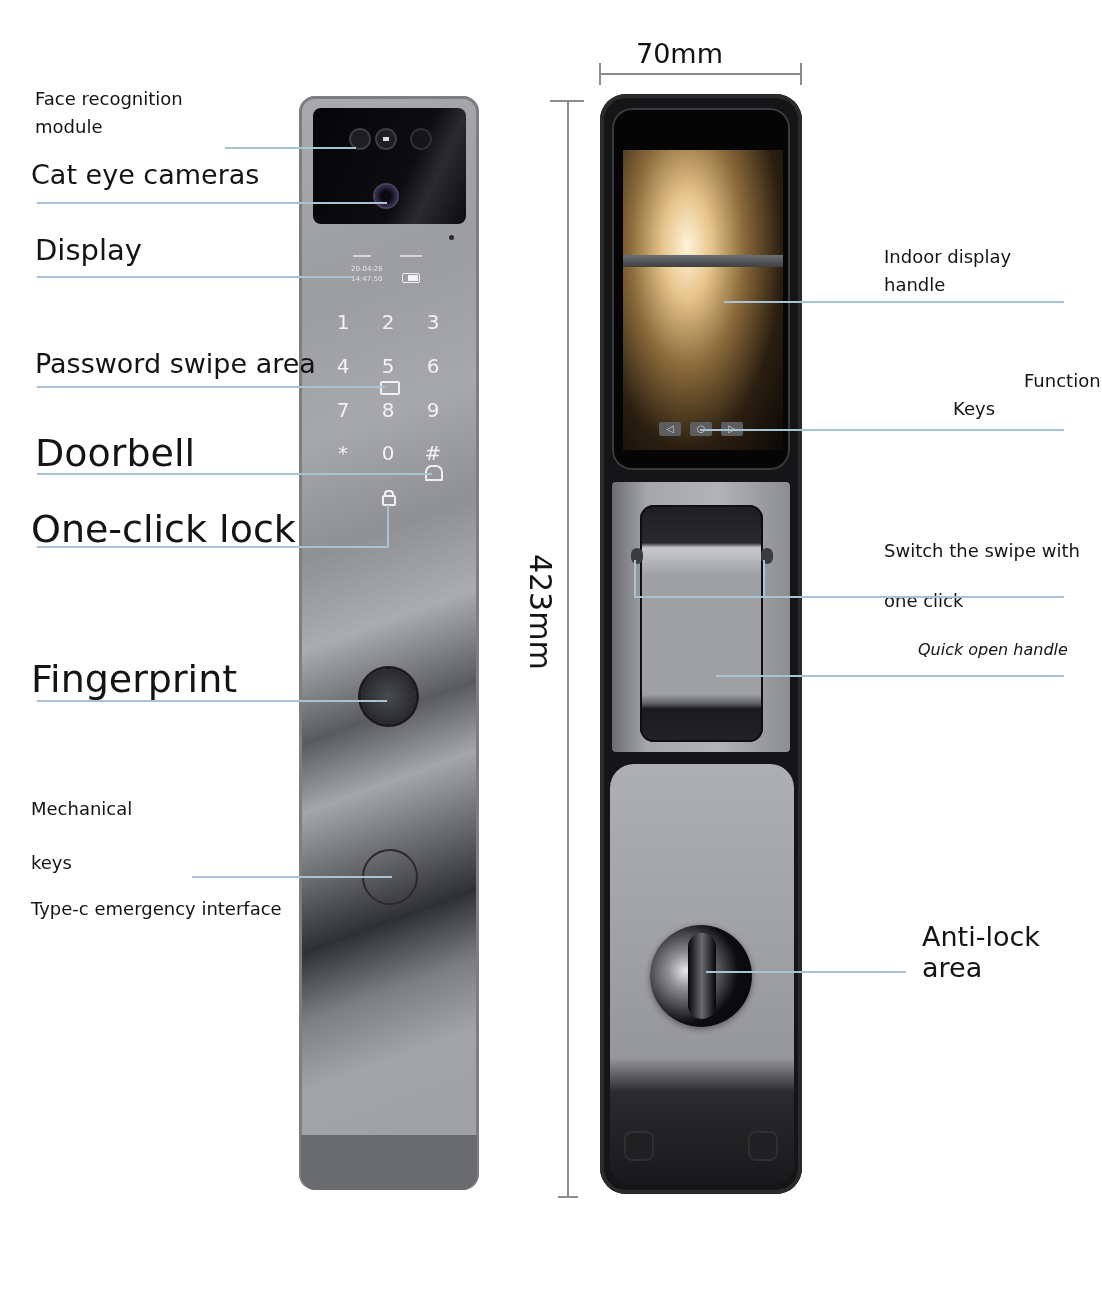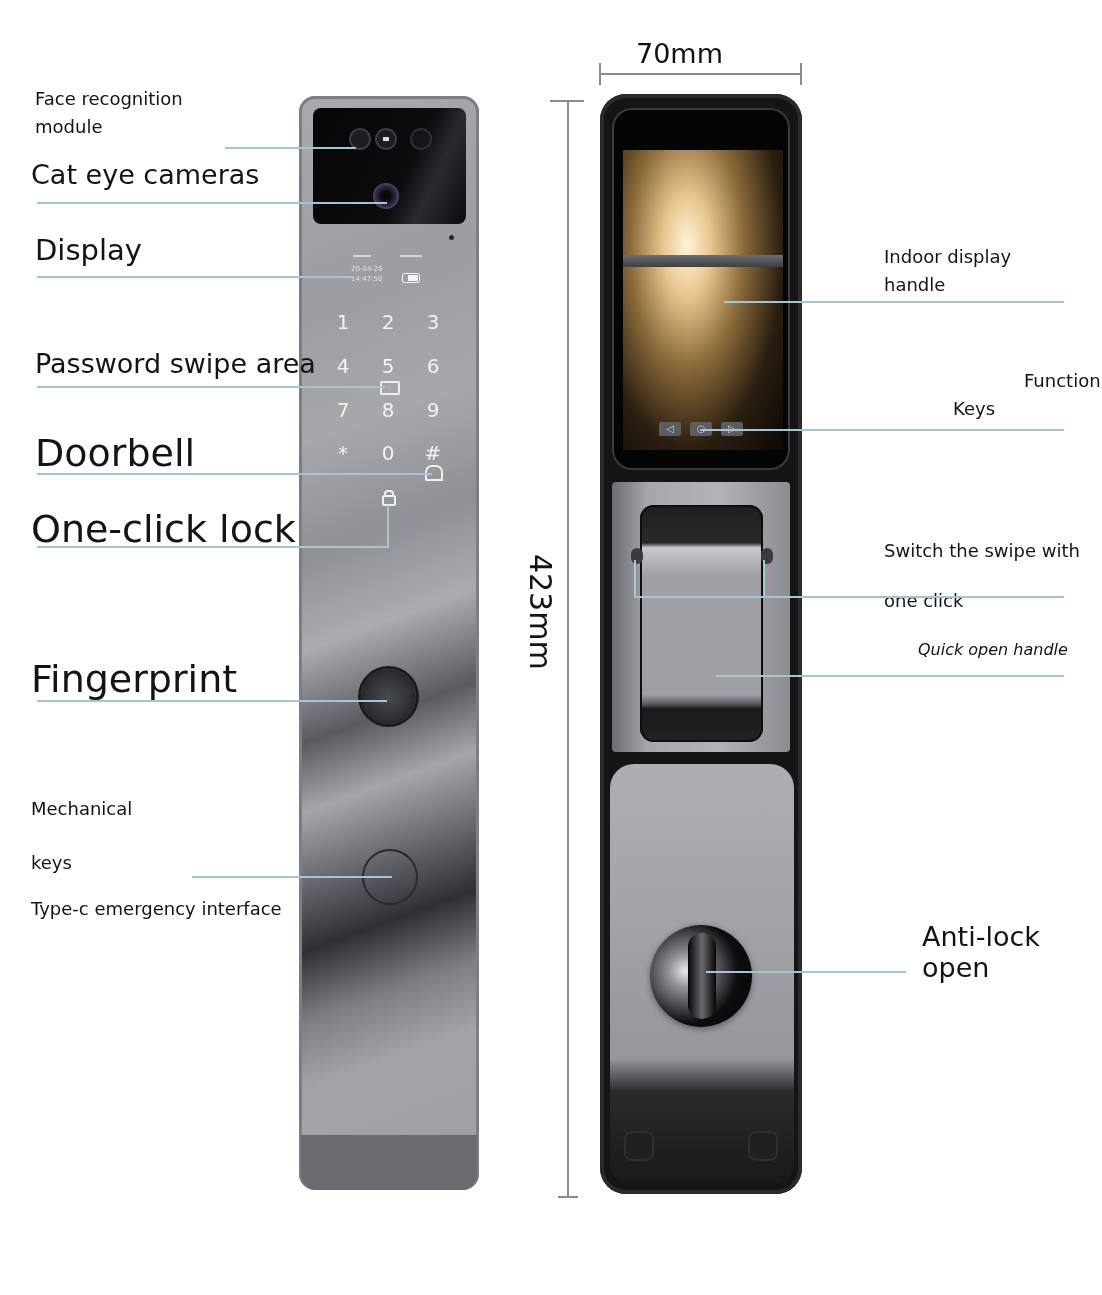--- a/index.html
+++ b/index.html
@@ -165,14 +165,14 @@
 <div class="label lbl-sm" style="left:884px;top:538px;">Switch the swipe with</div>
 <div class="label lbl-sm" style="left:884px;top:588px;">one click</div>
 <div class="leader" style="left:634px;top:596px;width:430px;"></div>
 <div class="leader-v" style="left:634px;top:560px;height:37px;"></div>
 <div class="leader-v" style="left:763px;top:560px;height:37px;"></div>
 
 <div class="label" style="left:918px;top:638px;font-size:16px;font-style:italic;">Quick open handle</div>
 <div class="leader" style="left:716px;top:675px;width:348px;"></div>
 
 <div class="label lbl-md" style="left:922px;top:917px;">Anti-lock</div>
-<div class="label lbl-md" style="left:922px;top:948px;">open</div>
+<div class="label lbl-md" style="left:922px;top:948px;">area</div>
 <div class="leader" style="left:706px;top:971px;width:200px;"></div>
 
 </body></html>

